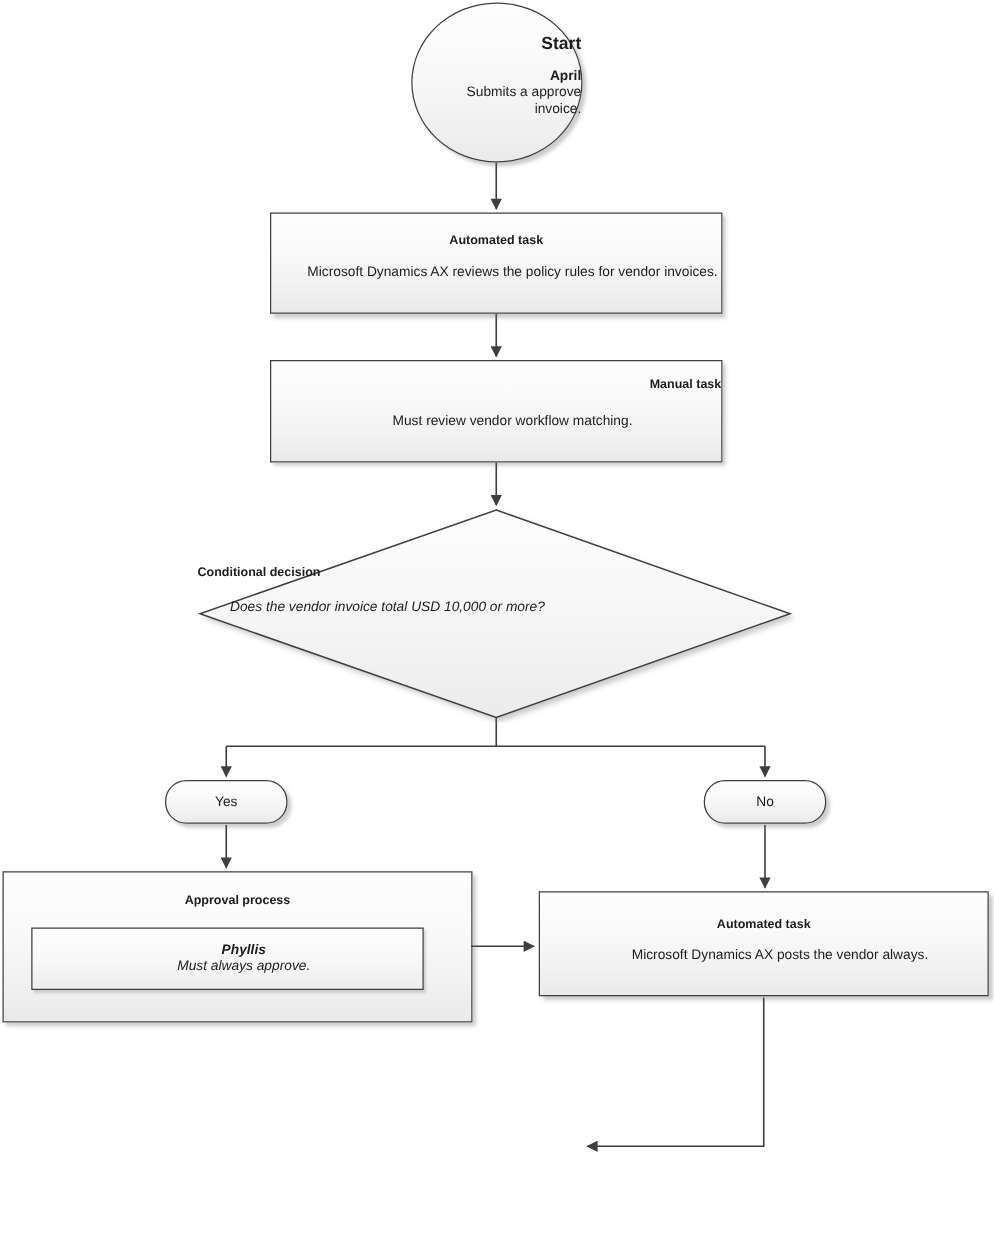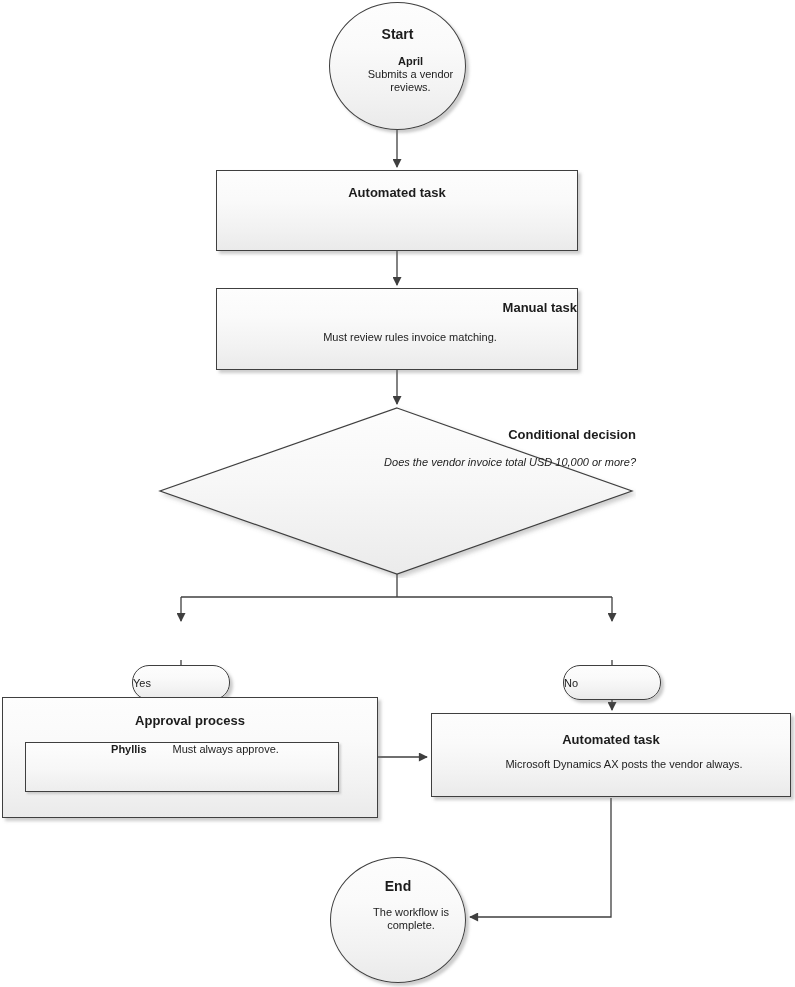--- a/index.html
+++ b/index.html
@@ -24,47 +24,46 @@
     border: 1px solid #3f3f3f;
     background: linear-gradient(180deg, #fdfdfd 0%, #fafafa 35%, #f2f2f2 72%, #eaeaea 100%);
     box-shadow: 3px 3px 3px rgba(110,110,110,0.35);
     text-align: center;
   }
   .circle { border-radius: 50%; }
   .pill {
     border-radius: 17px;
     display: flex;
     align-items: center;
-    justify-content: flex-start;
+    justify-content: center;
     font-size: 11px;
-    margin-top: 41px;
   }
   .node-title {
-    font-size: 13px;
+    font-size: 10px;
     font-weight: bold;
     line-height: 17px;
   }
   .circle .node-title { font-size: 14px; }
   .node-body {
     font-size: 11px;
     line-height: 13px;
     padding-left: 26px;
   }
   .person { font-weight: bold; }
   .diamond-shape { position: absolute; left: 158px; top: 406px; }
   .diamond-text {
     position: absolute;
-    left: 158px; top: 426px;
+    left: 158px; top: 450px;
     width: 478px;
-    text-align: right;
+    text-align: left;
   }
   .diamond-text .node-body { margin-top: 13px; font-style: italic; }
 
   
-  .start-node  { left: 329px; top: 2px;   width: 137px; height: 128px; }
+  .start-node  { left: 329px; top: 2px;   width: 137px; height: 128px; text-align: right; }
   .start-node .node-title { margin-top: 23px; }
   .start-node .node-body  { margin-top: 12px; }
 
   .task-review { left: 216px; top: 170px; width: 362px; height: 81px; }
   .task-review .node-title { margin-top: 13px; }
   .task-review .node-body  { margin-top: 11px; }
 
   .task-manual { left: 216px; top: 288px; width: 362px; height: 82px; }
   .task-manual .node-title { margin-top: 10px; text-align: right; }
   .task-manual .node-body  { margin-top: 14px; line-height: 14px; }
@@ -76,23 +75,24 @@
   .approval .node-title { margin-top: 14px; }
   .approval-step {
     position: absolute;
     left: 22px; top: 44px;
     width: 314px; height: 50px;
     box-sizing: border-box;
     border: 1px solid #3f3f3f;
     background: linear-gradient(180deg, #fdfdfd 0%, #f7f7f7 55%, #ededed 100%);
     box-shadow: 2px 2px 2px rgba(120,120,120,0.3);
     display: flex;
-    flex-direction: row;
-    align-items: flex-start;
+    flex-direction: column;
+    align-items: center;
     justify-content: center;
+    font-style: italic;
   }
 
   .task-post { left: 431px; top: 713px; width: 360px; height: 84px; }
   .task-post .node-title { margin-top: 17px; }
   .task-post .node-body  { margin-top: 10px; }
 
   .end-node { left: 330px; top: 857px; width: 136px; height: 126px; }
   .end-node .node-title { margin-top: 20px; }
   .end-node .node-body  { margin-top: 11px; }
 </style>
@@ -119,32 +119,33 @@
       <path d="M612,660 V710" marker-end="url(#arrow)"></path>
       <path d="M363,757 H427" marker-end="url(#arrow)"></path>
       <path d="M611,798 V917 H470" marker-end="url(#arrow)"></path>
     </g>
   </svg>
 
   <div class="node circle start-node">
     <div class="node-title">Start</div>
     <div class="node-body">
       <div class="person">April</div>
-      <div>Submits a vendor reviews.</div>
+      <div>Submits a approve invoice.</div>
     </div>
   </div>
 
   <div class="node task-review">
     <div class="node-title">Automated task</div>
+    <div class="node-body">Microsoft Dynamics AX reviews the policy rules for vendor invoices.</div>
   </div>
 
   <div class="node task-manual">
     <div class="node-title">Manual task</div>
     <div class="node-body">
-      <div>Must review rules invoice matching.</div>
+      <div>Must review vendor workflow matching.</div>
     </div>
   </div>
 
   <svg class="diamond-shape" width="478" height="172" viewBox="0 0 478 172" xmlns="http://www.w3.org/2000/svg">
     <defs>
       <linearGradient id="diamondFill" x1="0" y1="0" x2="0" y2="1">
         <stop offset="0%" stop-color="#fdfdfd"></stop>
         <stop offset="45%" stop-color="#f7f7f7"></stop>
         <stop offset="100%" stop-color="#ebebeb"></stop>
       </linearGradient>
@@ -172,18 +173,14 @@
       <div class="node-body person">Phyllis</div>
       <div class="node-body">Must always approve.</div>
     </div>
   </div>
 
   <div class="node task-post">
     <div class="node-title">Automated task</div>
     <div class="node-body">Microsoft Dynamics AX posts the vendor always.</div>
   </div>
 
-  <div class="node circle end-node">
-    <div class="node-title">End</div>
-    <div class="node-body">The workflow is complete.</div>
-  </div>
 
 </div>
 
 </body></html>

